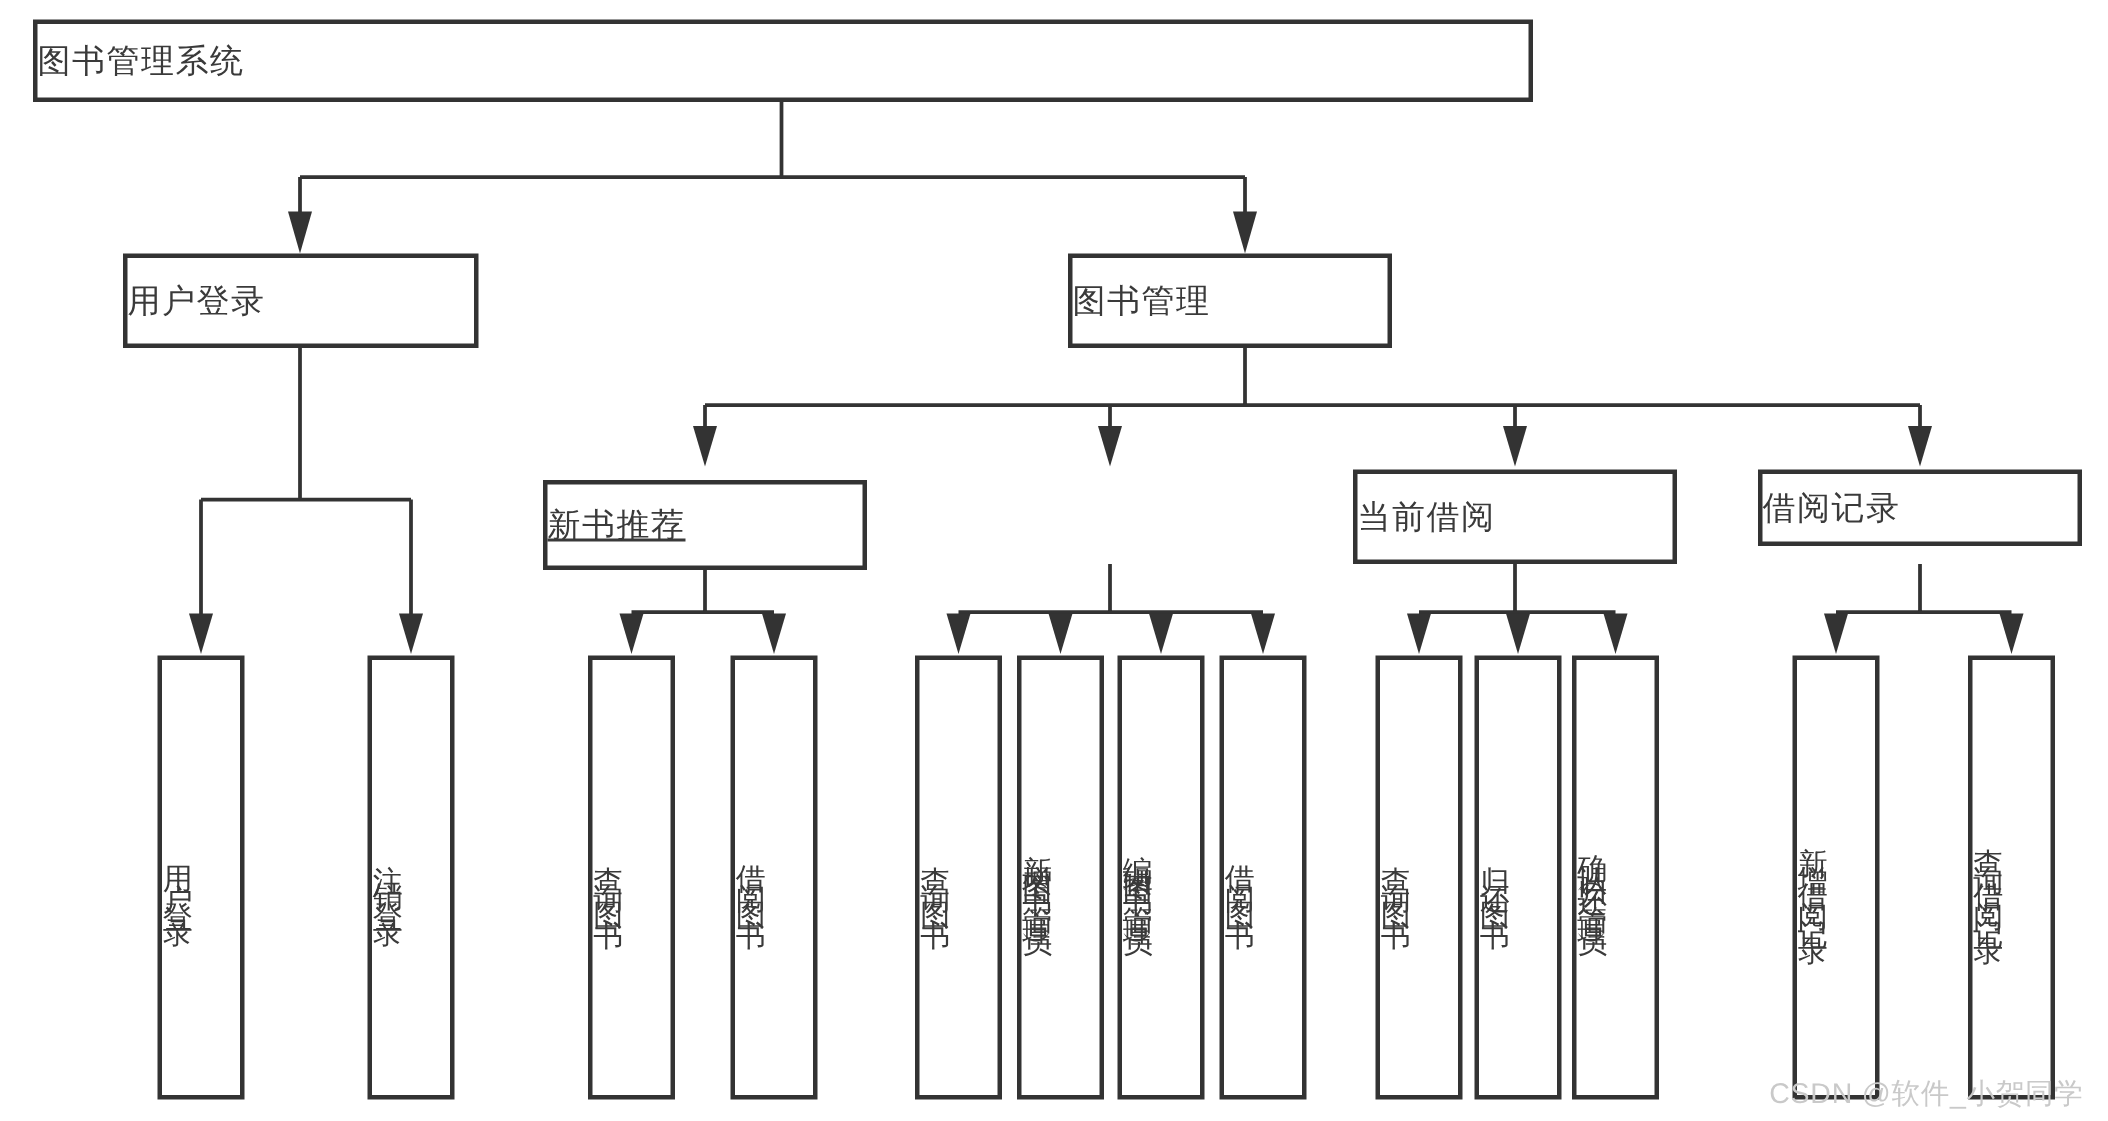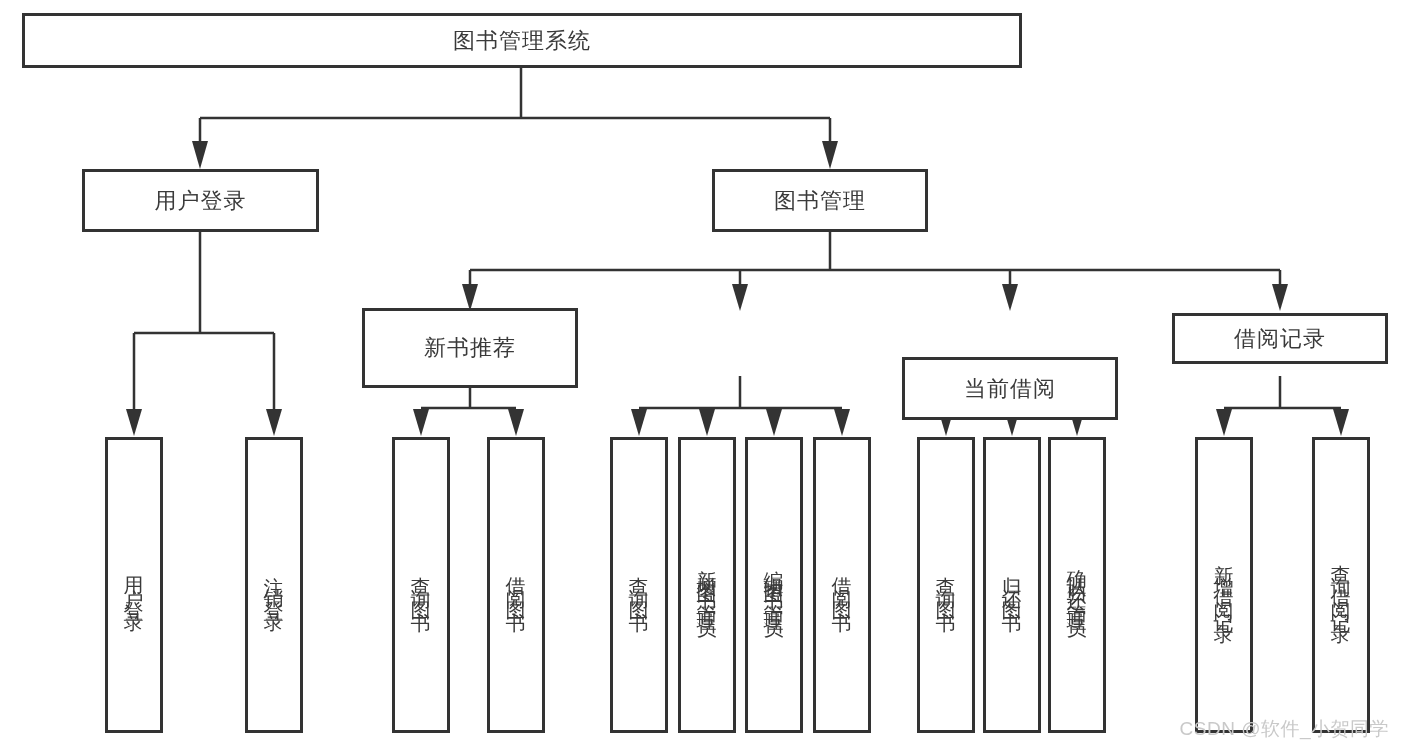--- a/index.html
+++ b/index.html
@@ -11,21 +11,21 @@
     overflow:hidden;
   }
   #connectors{position:absolute;left:0;top:0;width:1405px;height:747px;}
   .node{
     position:absolute;
     box-sizing:border-box;
     border:3px solid #333333;
     background:#ffffff;
     display:flex;
     align-items:center;
-    justify-content:center;
+    justify-content:flex-start;
     color:#3a3a3a;
   }
   .h-label{font-size:22px;letter-spacing:1px;}
   .leaf{width:58px;top:437px;height:296px;}
   .leaf .v-label{
     writing-mode:vertical-rl;
     text-orientation:mixed;
     font-size:20px;
     letter-spacing:12px;
     line-height:1;
@@ -92,24 +92,24 @@
     <span class="h-label">图书管理系统</span>
   </div>
 
   <div class="node" style="left:82px;top:169px;width:237px;height:63px;">
     <span class="h-label">用户登录</span>
   </div>
   <div class="node" style="left:712px;top:169px;width:216px;height:63px;">
     <span class="h-label">图书管理</span>
   </div>
 
-  <div class="node" style="left:362px;top:308px;width:216px;height:80px;">
+  <div class="node" style="left:362px;top:320px;width:216px;height:60px;text-decoration:underline;">
     <span class="h-label">新书推荐</span>
   </div>
-  <div class="node" style="left:902px;top:313px;width:216px;height:63px;margin-top:44px;">
+  <div class="node" style="left:902px;top:313px;width:216px;height:63px;">
     <span class="h-label">当前借阅</span>
   </div>
   <div class="node" style="left:1172px;top:313px;width:216px;height:51px;">
     <span class="h-label">借阅记录</span>
   </div>
 
   <div class="node leaf" style="left:105px;">
     <span class="v-label">用户登录</span>
   </div>
   <div class="node leaf" style="left:245px;">

